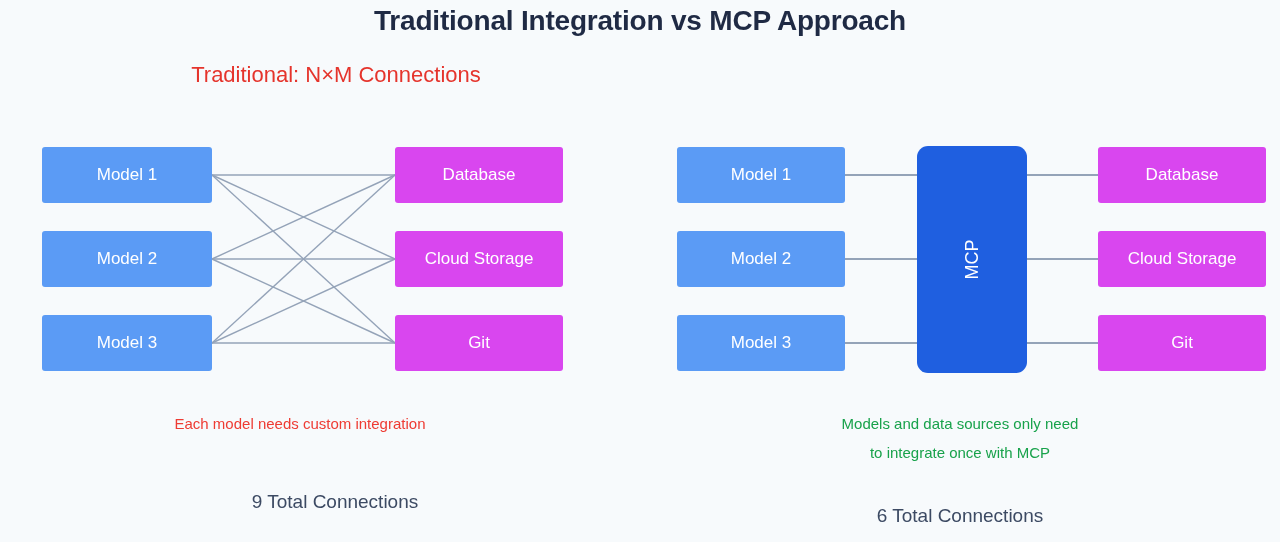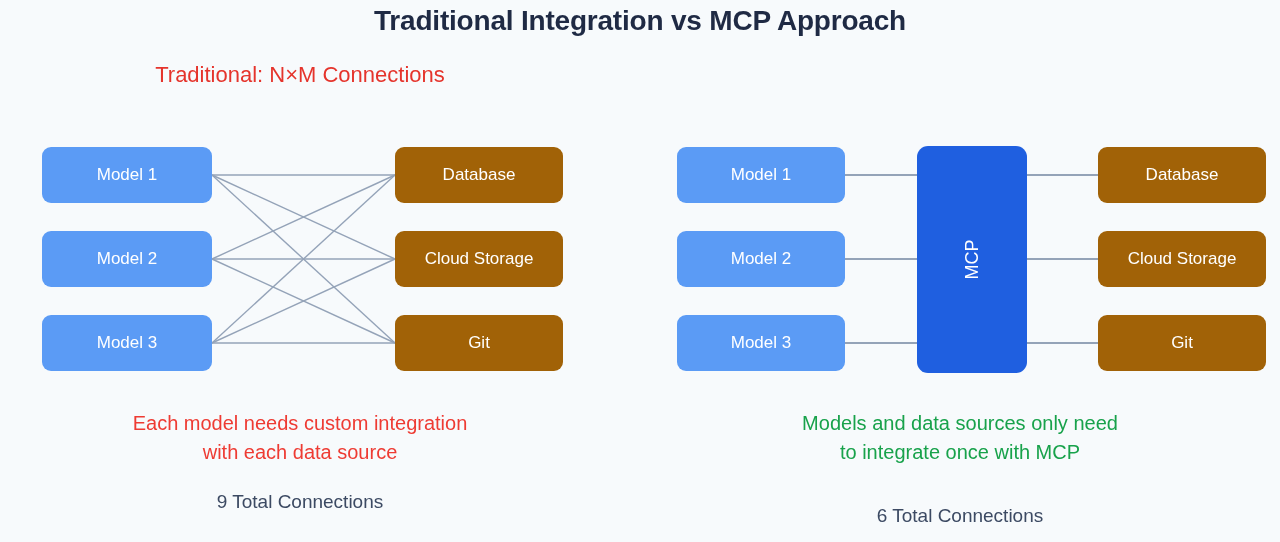--- a/index.html
+++ b/index.html
@@ -33,48 +33,49 @@
     letter-spacing: -0.2px;
   }
 
   
   .panel-subtitle {
     position: absolute;
     top: 62px;
     font-size: 22px;
     font-weight: normal;
     text-align: center;
+    padding-left: 36px;
   }
   .subtitle-left {
     left: 0;
     width: 600px;
     color: #e5342c;
   }
   .subtitle-right {
     left: 640px;
     width: 640px;
     color: #14a049;
   }
 
   
   .node {
     position: absolute;
-    border-radius: 9px;
+    border-radius: 3px;
     display: flex;
     align-items: center;
     justify-content: center;
     color: #ffffff;
     font-size: 17px;
     box-sizing: border-box;
   }
   .node-model {
     background: #5b9bf5;
   }
   .node-source {
-    background: #a16207;
+    background: #d946ef;
   }
   .node-hub {
     background: #1f5fe0;
     border-radius: 11px;
   }
   .hub-label {
     transform: rotate(-90deg);
     white-space: nowrap;
     font-size: 18px;
     color: #ffffff;
@@ -87,21 +88,21 @@
     top: 0;
     width: 1280px;
     height: 542px;
     pointer-events: none;
   }
 
   
   .caption {
     position: absolute;
     text-align: center;
-    font-size: 20px;
+    font-size: 15px;
     line-height: 29px;
   }
   .caption-left {
     left: 0;
     top: 409px;
     width: 600px;
     color: #ee3b33;
   }
   .caption-right {
     left: 640px;
@@ -115,20 +116,21 @@
   .total {
     position: absolute;
     top: 491px;
     text-align: center;
     font-size: 19px;
     color: #3c4a63;
   }
   .total-left {
     left: 0;
     width: 600px;
+    padding-left: 35px;
   }
   .total-right {
     left: 640px;
     width: 640px;
     margin-top: 14px;
   }
 </style>
 </head>
 <body>
 
@@ -170,21 +172,20 @@
   </div>
   <div class="node node-source" style="left:395px; top:231px; width:168px; height:56px;">
     <span>Cloud Storage</span>
   </div>
   <div class="node node-source" style="left:395px; top:315px; width:168px; height:56px;">
     <span>Git</span>
   </div>
 
   <div class="caption caption-left">
     <div>Each model needs custom integration</div>
-    <div>with each data source</div>
   </div>
 
   <div class="total total-left">9 Total Connections</div>
 
 
   <svg class="wire-layer" viewBox="0 0 1280 542" xmlns="http://www.w3.org/2000/svg">
     <g stroke="#94a3b8" stroke-width="2.2" fill="none">
 
       <line x1="845" y1="175" x2="917" y2="175"></line>
       <line x1="845" y1="259" x2="917" y2="259"></line>

